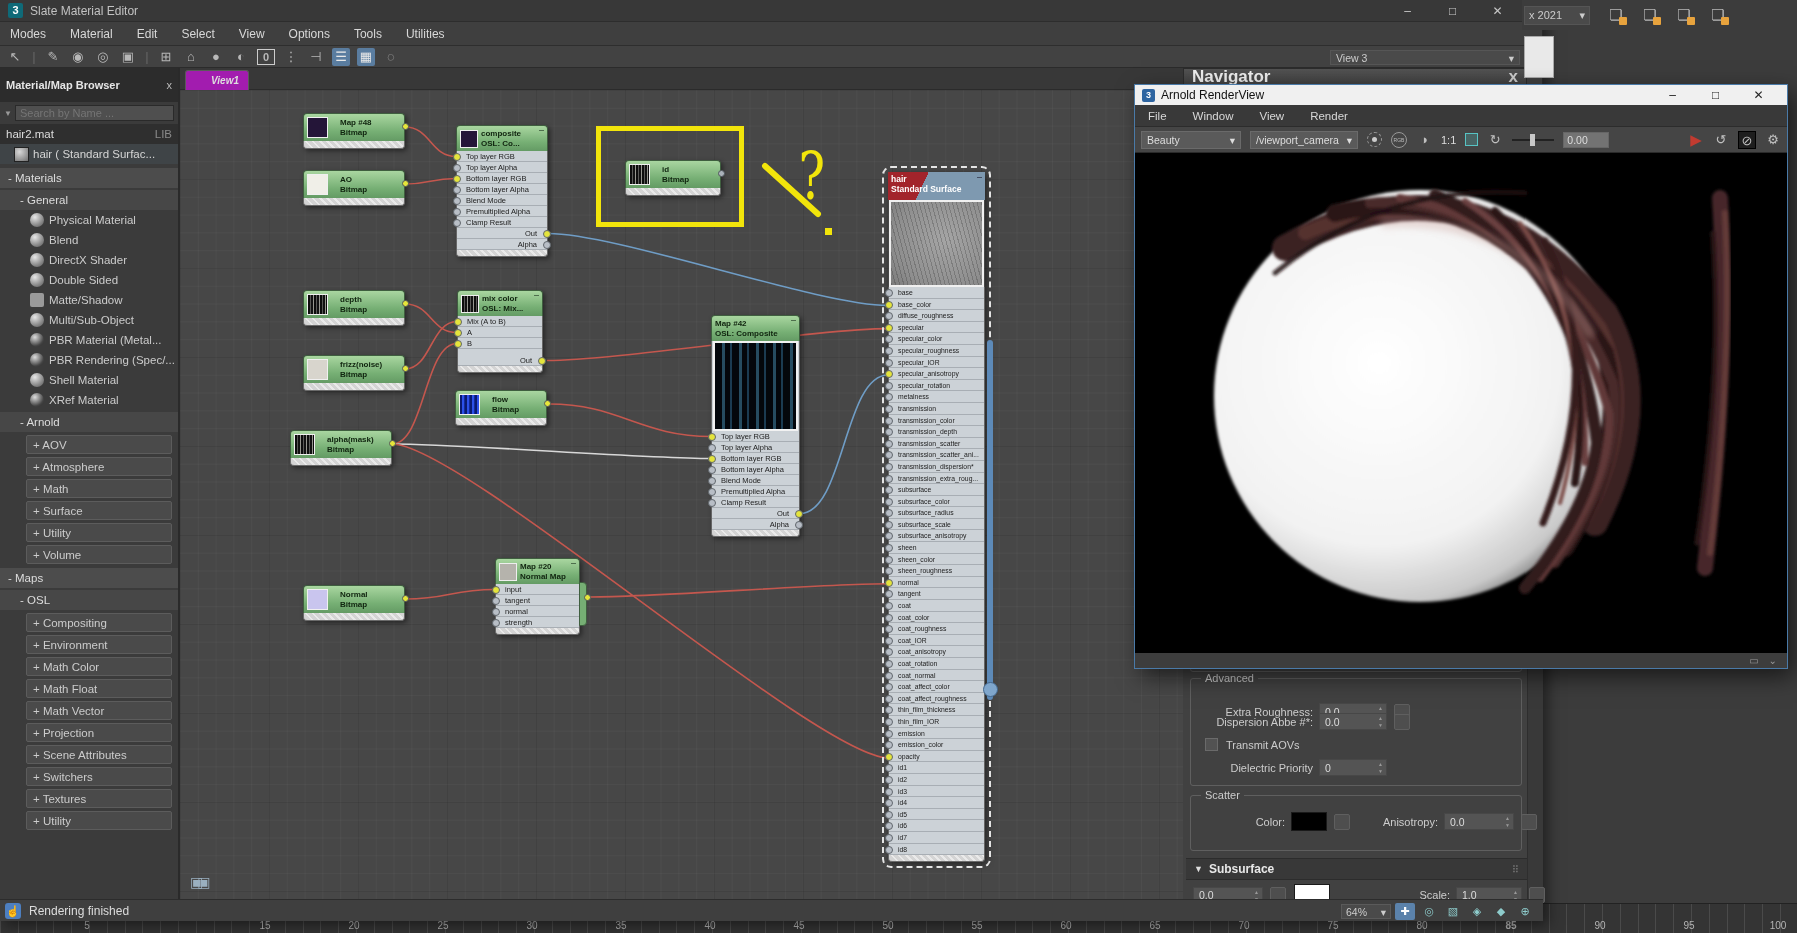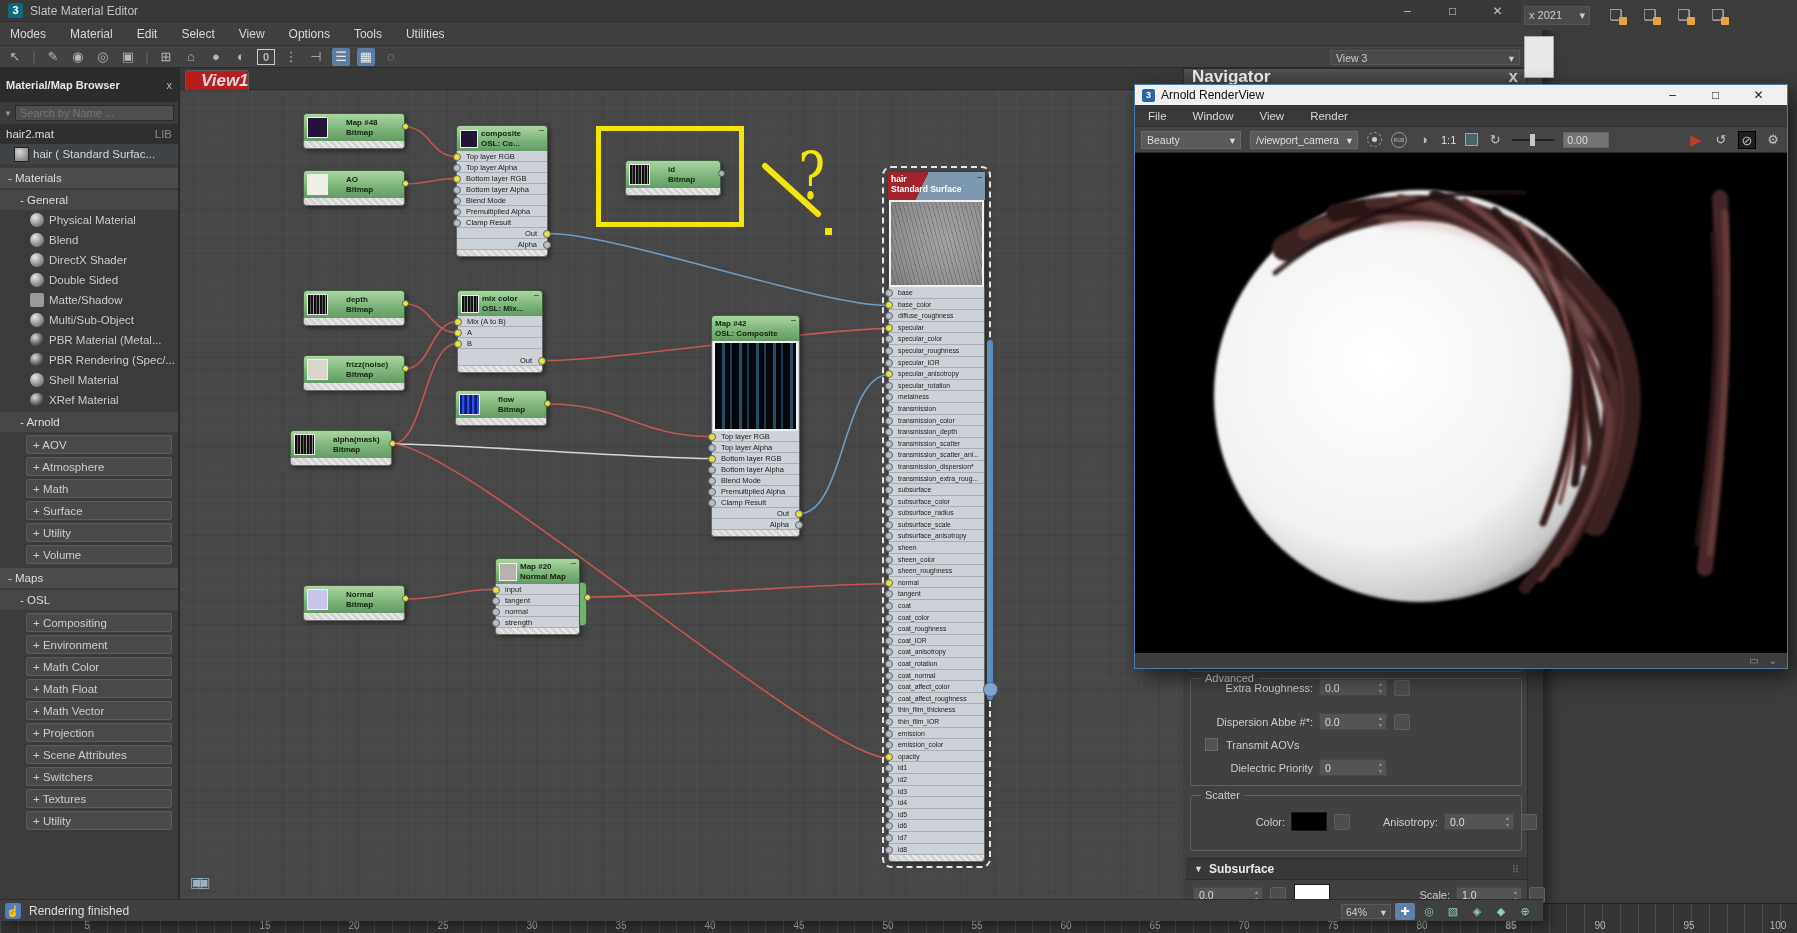--- a/index.html
+++ b/index.html
@@ -44,28 +44,28 @@
 .blist{font-size:11.5px;color:#ccc}
 .brow{height:20px;display:flex;align-items:center;padding-left:30px;position:relative;white-space:nowrap}
 .brow.group{background:#4c4c4c;padding-left:8px;margin-top:4px;color:#ddd}
 .brow.sub{background:#474747;padding-left:20px;margin-top:2px;color:#ddd}
 .brow.mat:before{content:"";width:14px;height:14px;border-radius:50%;background:radial-gradient(circle at 35% 30%,#e8e8e8,#8a8a8a 60%,#555);margin-right:5px}
 .brow.flat:before{background:#9a9a9a;border-radius:2px}
 .brow.dark:before{background:radial-gradient(circle at 35% 30%,#ddd,#444 65%,#222)}
 .brow.plus{height:19px;margin:3px 6px 3px 26px;border:1px solid #5c5c5c;background:#4a4a4a;border-radius:2px;padding-left:6px}
 
 .tabstrip{position:absolute;left:180px;top:68px;width:1003px;height:22px;background:#383838;border-bottom:1px solid #2b2b2b}
-.vtab{position:absolute;left:5px;top:2px;width:64px;height:20px;background:#b91c1c;border:1px solid #5a5a5a;border-bottom:none;border-radius:3px 3px 0 0;color:#ddd;font-size:17px;font-style:italic;font-weight:bold;display:flex;align-items:center;padding-left:15px}
+.vtab{position:absolute;left:5px;top:2px;width:64px;height:20px;background:#a21caf;border:1px solid #5a5a5a;border-bottom:none;border-radius:3px 3px 0 0;color:#ddd;font-size:10px;font-style:italic;font-weight:bold;display:flex;align-items:center;padding-left:25px}
 .canvas{position:absolute;left:180px;top:90px;width:1003px;height:831px;overflow:hidden;
 background:linear-gradient(rgba(0,0,0,.14) 1px,transparent 1px),linear-gradient(90deg,rgba(0,0,0,.14) 1px,transparent 1px),linear-gradient(rgba(255,255,255,.03) 1px,transparent 1px),linear-gradient(90deg,rgba(255,255,255,.03) 1px,transparent 1px),#474747;
 background-size:89px 89px,89px 89px,17.8px 17.8px,17.8px 17.8px}
 #wires{position:absolute;left:0;top:0;width:1003px;height:831px}
 
 .bnode{position:absolute;width:102px;height:36px;border-radius:4px;box-shadow:2px 2px 5px rgba(0,0,0,.45)}
-.bhead{height:28px;background:linear-gradient(180deg,#a9d6a0 0%,#76af74 65%,#649b64 100%);border:1px solid #3f5f3f;border-bottom:none;border-radius:4px 4px 0 0;display:flex;align-items:center;gap:18px;padding:0 3px}
+.bhead{height:28px;background:linear-gradient(180deg,#a9d6a0 0%,#76af74 65%,#649b64 100%);border:1px solid #3f5f3f;border-bottom:none;border-radius:4px 4px 0 0;display:flex;align-items:center;gap:12px;padding:0 3px}
 .bthumb{width:21px;height:21px;border:1px solid #f0f0f0;flex:none}
 .btxt{font-size:8px;font-weight:bold;color:#10240f;line-height:9.5px;white-space:nowrap;overflow:hidden}
 .bfoot{height:8px;background:#d4d4d4;background-image:repeating-linear-gradient(45deg,rgba(255,255,255,.5) 0 2px,transparent 2px 5px);border:1px solid #6a6a6a;border-top:none;border-radius:0 0 4px 4px}
 .sockdot{position:absolute;right:-4px;top:10px;width:7px;height:7px;border-radius:50%;background:#aab2ba;border:1px solid #50565c}
 .sockdot.on{background:#e6e63a}
 .t-purple{background:#241538}.t-white{background:#f0efe8}.t-beige{background:#d8d5cd}.t-lav{background:#c9c5ee}.t-gray{background:#b5b3ac}
 .t-stripe{background:repeating-linear-gradient(90deg,#0d0d0d 0 2px,#5a5a58 2px 3px,#121212 3px 5px,#979790 5px 6px)}
 .t-blue{background:repeating-linear-gradient(90deg,#0a1a70 0 2px,#2c50e8 2px 4px,#122a9a 4px 5px)}
 .onode{position:absolute;border-radius:4px;box-shadow:2px 2px 5px rgba(0,0,0,.45)}
 .ohead{height:26px;background:linear-gradient(180deg,#a9d6a0 0%,#76af74 65%,#649b64 100%);border:1px solid #3f5f3f;border-bottom:none;border-radius:4px 4px 0 0;display:flex;align-items:center;gap:3px;padding:1px 3px;position:relative}
@@ -615,21 +615,21 @@
   <div class="navhdr">
     <span>Navigator</span>
     <span>x</span>
   </div>
   <div class="scrollstrip"></div>
 
   <div class="pgroup" style="left:1190px;top:652px;width:332px;height:20px"></div>
 
   <div class="pgroup" style="left:1190px;top:678px;width:332px;height:108px">
     <span class="plabel">Advanced</span>
-    <div class="prow" style="left:0;top:0">
+    <div class="prow" style="left:0;top:24px">
       <span class="plab" style="width:128px">Extra Roughness:</span>
       <span class="fld" style="width:68px">
           <span>0.0</span>
         </span>
       <span class="mbtn"></span>
     </div>
     <div class="prow" style="left:0;top:34px">
       <span class="plab" style="width:128px">Dispersion Abbe #*:</span>
       <span class="fld" style="width:68px">
           <span>0.0</span>

